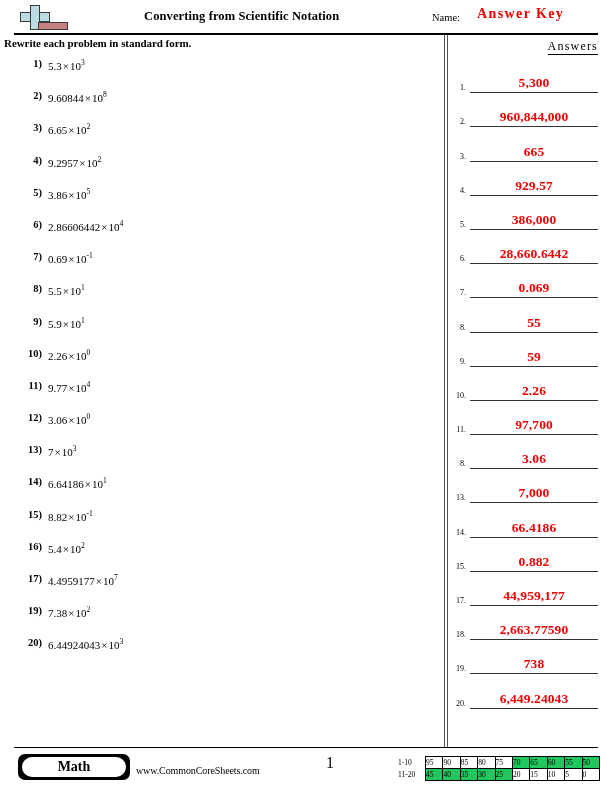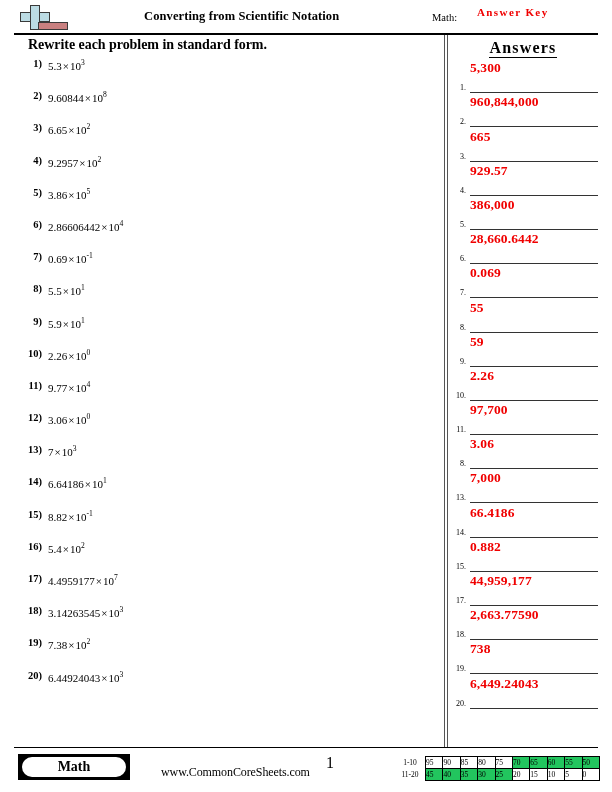--- a/index.html
+++ b/index.html
@@ -74,41 +74,41 @@
   #name-label {
     position: absolute;
     left: 418px;
     top: 8px;
     font-size: 10.5px;
   }
   #answer-key {
     position: absolute;
     left: 463px;
     top: 2px;
-    font-size: 11px;
+    font-size: 14px;
     font-weight: bold;
     color: #f00000;
     letter-spacing: 1.4px;
     font-family: "Liberation Serif", serif;
   }
   #header-rule {
     position: absolute;
     left: 14px;
     top: 33px;
     width: 584px;
     height: 0;
     border-top: 2.2px solid #000;
   }
 
   
   #instruction {
     position: absolute;
-    left: 28px;
+    left: 4px;
     top: 37px;
-    font-size: 14px;
+    font-size: 11px;
     font-weight: bold;
     letter-spacing: -.05px;
   }
 
   
   #divider {
     position: absolute;
     left: 444px;
     top: 35px;
     width: 4px;
@@ -150,23 +150,23 @@
     line-height: 0;
   }
   .times { padding: 0 1px; }
 
   
   #answers-head {
     position: absolute;
     left: 448px;
     top: 39px;
     width: 150px;
-    text-align: center;
-    font-size: 16px;
-    font-weight: bold;
+    text-align: right;
+    font-size: 12px;
+    font-weight: normal;
     letter-spacing: 1.2px;
   }
   #answers-head span {
     border-bottom: 1.4px solid #000;
     padding-bottom: 1px;
   }
   #answers {
     position: absolute;
     left: 452px;
     top: 62px;
@@ -188,21 +188,22 @@
     position: absolute;
     left: 18px;
     right: 0;
     bottom: 3px;
     border-bottom: 1.3px solid #333;
   }
   .ans-val {
     position: absolute;
     left: 18px;
     right: 0;
-    bottom: 20px;
+    bottom: 5px;
+    text-align: center;
     font-size: 13.5px;
     font-weight: bold;
     color: #f00000;
     letter-spacing: .1px;
   }
 
   
   #footer-rule {
     position: absolute;
     left: 14px;
@@ -211,42 +212,42 @@
     height: 0;
     border-top: 1.6px solid #000;
   }
   #subject-badge {
     position: absolute;
     left: 18px;
     top: 754px;
     width: 112px;
     height: 26px;
     background: #000;
+    border-radius: 7px;
   }
   #subject-pill {
     position: absolute;
     left: 4px;
     top: 3px;
     width: 104px;
     height: 20px;
     background: #fff;
     border-radius: 11px;
     text-align: center;
     line-height: 20px;
     font-size: 14px;
     font-weight: bold;
     font-family: "Liberation Serif", serif;
   }
   #site-url {
     position: absolute;
     left: 136px;
     top: 765px;
-    font-size: 12px;
+    font-size: 10px;
     letter-spacing: -.1px;
-    margin-left: 25px;
   }
   #page-number {
     position: absolute;
     left: 300px;
     top: 754px;
     width: 60px;
     text-align: center;
     font-size: 16px;
   }
   #score-table {
@@ -259,37 +260,37 @@
     border: 0.9px solid #000;
     width: 16.4px;
     height: 11px;
     font-size: 7.5px;
     padding: 0;
     line-height: 11px;
   }
   #score-table td.rowlabel {
     border: none;
     width: 24px;
-    text-align: center;
+    text-align: left;
     padding-right: 3px;
     font-size: 7.5px;
   }
   #score-table td.hl { background: #22c55e; }
 </style>
 </head>
 <body>
 
 <div id="header">
   <div id="logo">
     <div class="logo-plus-h"></div>
     <div class="logo-plus-v"></div>
     <div class="logo-minus"></div>
   </div>
   <div id="title">Converting from Scientific Notation</div>
-  <div id="name-label">Math:</div>
+  <div id="name-label">Name:</div>
   <div id="answer-key">Answer Key</div>
 </div>
 <div id="header-rule"></div>
 
 <div id="instruction">Rewrite each problem in standard form.</div>
 
 <div id="divider"></div>
 
 <div id="problems">
     <div class="prob">
@@ -352,24 +353,20 @@
       <div class="prob-num">15)</div>
       <div class="prob-body"><span>8.82</span><span class="times">×</span><span>10</span><sup>-1</sup></div>
     </div>
     <div class="prob">
       <div class="prob-num">16)</div>
       <div class="prob-body"><span>5.4</span><span class="times">×</span><span>10</span><sup>2</sup></div>
     </div>
     <div class="prob">
       <div class="prob-num">17)</div>
       <div class="prob-body"><span>4.4959177</span><span class="times">×</span><span>10</span><sup>7</sup></div>
-    </div>
-    <div class="prob">
-      <div class="prob-num">18)</div>
-      <div class="prob-body"><span>3.14263545</span><span class="times">×</span><span>10</span><sup>3</sup></div>
     </div>
     <div class="prob">
       <div class="prob-num">19)</div>
       <div class="prob-body"><span>7.38</span><span class="times">×</span><span>10</span><sup>2</sup></div>
     </div>
     <div class="prob">
       <div class="prob-num">20)</div>
       <div class="prob-body"><span>6.44924043</span><span class="times">×</span><span>10</span><sup>3</sup></div>
     </div>
   </div>

